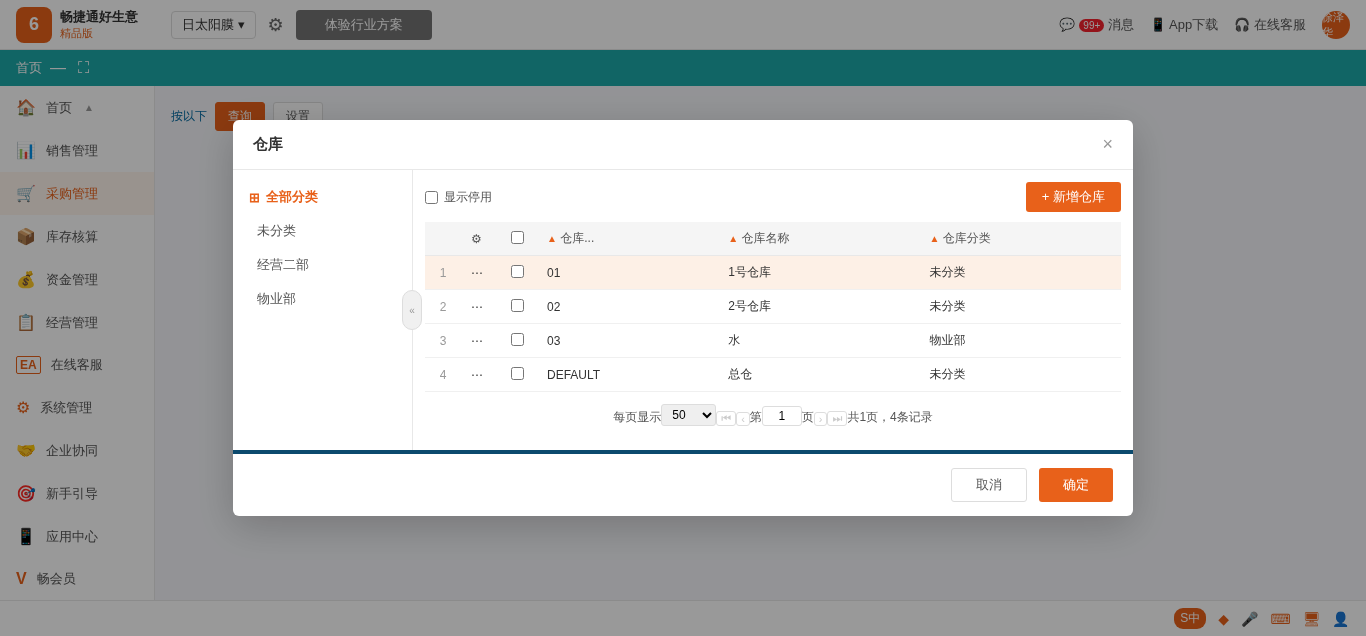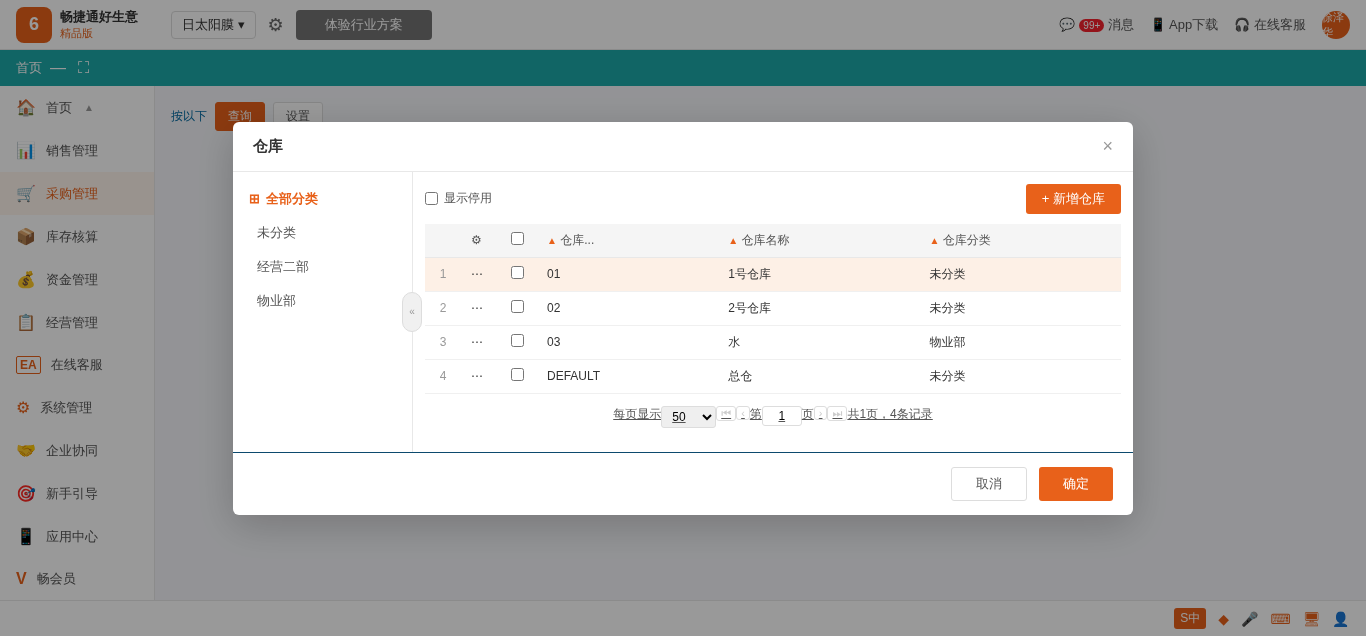--- a/index.html
+++ b/index.html
@@ -152,36 +152,36 @@
     }
     .data-table td {
       padding: 8px 10px; font-size: 12px; color: #333;
       border-bottom: 1px solid #f0f0f0;
     }
     .data-table tr.highlight td { background: #fdf0e6; }
     .gear-col { color: #999; cursor: pointer; }
     .sort-icon { color: #e8611a; font-size: 10px; }
 
     .table-footer {
-      display: flex; align-items: flex-start; justify-content: center;
-      padding: 12px 0; font-size: 12px; color: #555; margin-top: auto; text-decoration: underline;
+      display: flex; align-items: flex-end; justify-content: center;
+      padding: 12px 0; font-size: 12px; color: #555; margin-top: auto;
     }
     .page-size-select {
       border: 1px solid #ddd; border-radius: 3px; padding: 2px 6px; font-size: 12px;
     }
     .page-input {
       width: 40px; border: 1px solid #ddd; border-radius: 3px; padding: 2px 4px;
       text-align: center; font-size: 12px;
     }
     .page-nav-btn { cursor: pointer; color: #666; padding: 0 4px; border: 1px solid #ddd; border-radius: 3px; background: #fff; font-size: 11px; }
     .page-nav-btn.disabled { color: #ccc; cursor: default; }
 
     .modal-footer {
       display: flex; justify-content: flex-end; gap: 12px;
-      padding: 14px 20px; border-top: 1px solid #0c4a6e;
+      padding: 14px 20px; border-top: 4px solid #0c4a6e;
     }
     .cancel-btn { padding: 7px 24px; border: 1px solid #ddd; border-radius: 3px; cursor: pointer; background: #fff; color: #555; font-size: 13px; }
     .confirm-btn { padding: 7px 24px; background: #e8611a; color: white; border: none; border-radius: 3px; cursor: pointer; font-size: 13px; }
 
     
     .bg-content {
       padding: 16px;
     }
     .bg-toolbar { display: flex; align-items: center; gap: 8px; margin-bottom: 12px; }
 
@@ -442,19 +442,19 @@
     </div>
 
     <div class="modal-footer">
       <button class="cancel-btn">取消</button>
       <button class="confirm-btn">确定</button>
     </div>
   </div>
 </div>
 
 <div class="status-bar">
-  <span class="status-icon" style="background:#e8611a;color:white;padding:2px 6px;border-radius:3px;font-size:12px;">S中</span>
+  <span class="status-icon" style="background:#e8611a;color:white;padding:2px 6px;border-radius:9px;font-size:12px;">S中</span>
   <span class="status-icon" style="font-size:14px;color:#e8611a;">◆</span>
   <span class="status-icon" style="font-size:14px;">🎤</span>
   <span class="status-icon" style="font-size:14px;">⌨</span>
   <span class="status-icon" style="font-size:14px;">🖥</span>
   <span class="status-icon" style="font-size:14px;color:#e8611a;">👤</span>
 </div>
 
 </body></html>

